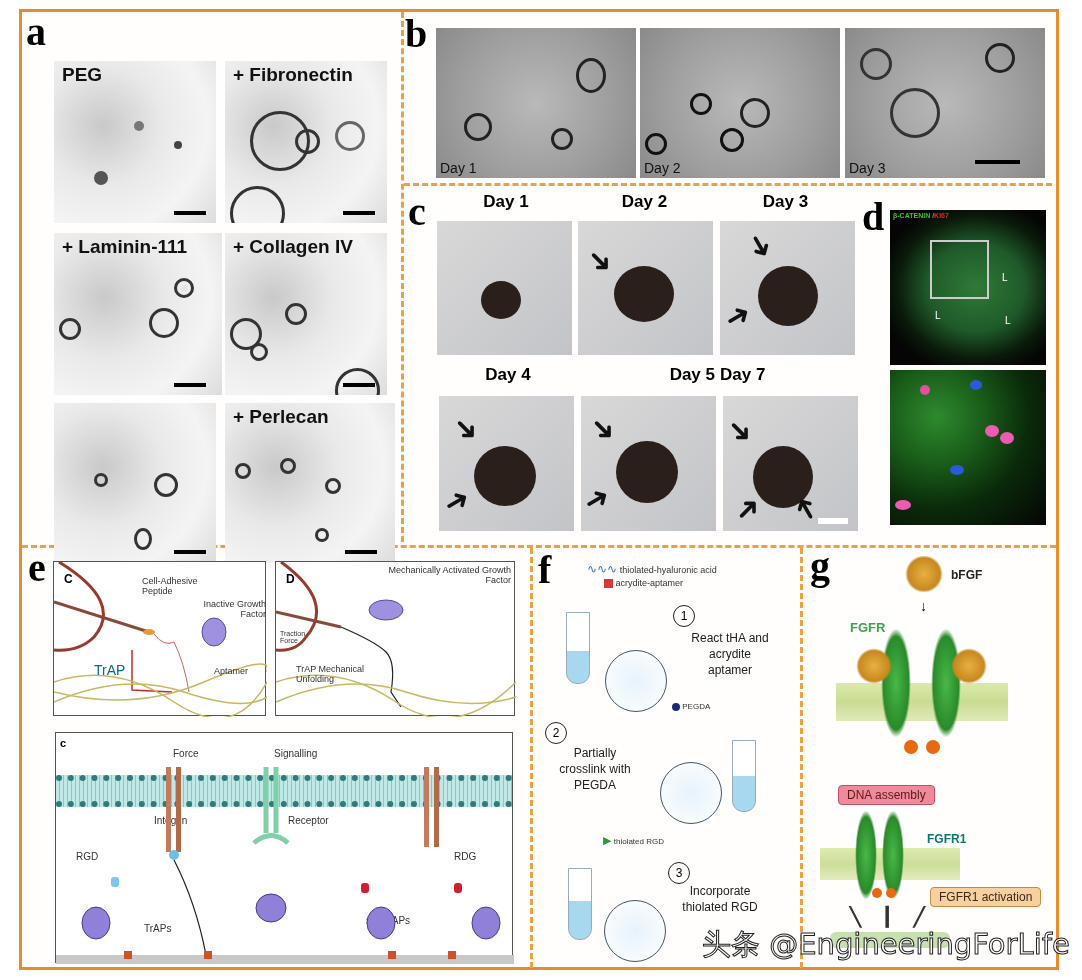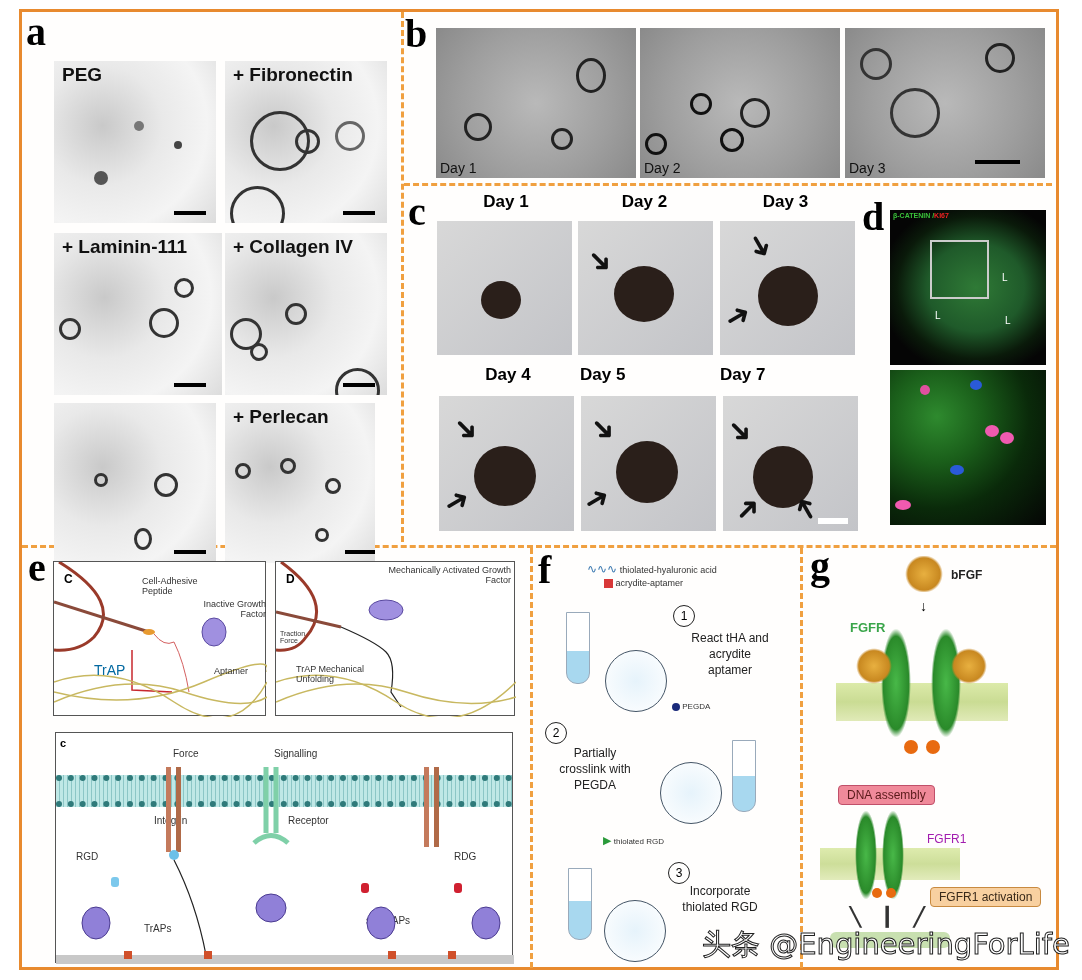--- a/index.html
+++ b/index.html
@@ -67,21 +67,21 @@
     <div class="cell" style="left:110px;top:135px;width:45px;height:45px;"></div>
     <div class="cell" style="left:60px;top:70px;width:22px;height:22px;"></div>
     <div class="scalebar" style="left:118px;top:150px;width:32px;"></div>
   </div>
   <div class="micro micro-a" style="left:54px;top:370px;width:162px;height:160px;">
     <div class="cell" style="left:100px;top:70px;width:24px;height:24px;"></div>
     <div class="cell" style="left:40px;top:70px;width:14px;height:14px;"></div>
     <div class="cell" style="left:80px;top:125px;width:18px;height:22px;"></div>
     <div class="scalebar" style="left:120px;top:147px;width:32px;"></div>
   </div>
-  <div class="micro micro-a" style="left:225px;top:370px;width:150px;height:160px;">
+  <div class="micro micro-a" style="left:225px;top:370px;width:170px;height:160px;">
     <span class="mlabel">+ Perlecan</span>
     <div class="cell" style="left:10px;top:60px;width:16px;height:16px;"></div>
     <div class="cell" style="left:55px;top:55px;width:16px;height:16px;"></div>
     <div class="cell" style="left:100px;top:75px;width:16px;height:16px;"></div>
     <div class="cell" style="left:90px;top:125px;width:14px;height:14px;"></div>
     <div class="scalebar" style="left:120px;top:147px;width:32px;"></div>
   </div>
 </div>
 
 <div class="plabel" style="left:405px;top:14px;">b</div>
@@ -121,21 +121,21 @@
     <div class="blob" style="left:36px;top:45px;width:60px;height:56px;"></div>
     <div class="arrow" style="left:10px;top:25px;transform:rotate(45deg);">➜</div>
   </div>
   <div class="micro micro-c" style="left:720px;top:221px;width:135px;height:134px;">
     <div class="blob" style="left:38px;top:45px;width:60px;height:60px;"></div>
     <div class="arrow" style="left:28px;top:10px;transform:rotate(60deg);">➜</div>
     <div class="arrow" style="left:5px;top:80px;transform:rotate(-30deg);">➜</div>
   </div>
 
   <div style="position:absolute;left:438px;top:365px;width:140px;text-align:center;font-weight:bold;font-size:17px;">Day 4</div>
-  <div style="position:absolute;left:580px;top:365px;width:135px;text-align:left;font-weight:bold;font-size:17px;">Day 5</div>
+  <div style="position:absolute;left:580px;top:365px;width:135px;text-align:right;font-weight:bold;font-size:17px;">Day 5</div>
   <div style="position:absolute;left:720px;top:365px;width:135px;font-weight:bold;font-size:17px;">Day 7</div>
 
   <div class="micro micro-c" style="left:439px;top:396px;width:135px;height:135px;">
     <div class="blob" style="left:35px;top:50px;width:62px;height:60px;"></div>
     <div class="arrow" style="left:15px;top:18px;transform:rotate(45deg);">➜</div>
     <div class="arrow" style="left:5px;top:90px;transform:rotate(-30deg);">➜</div>
   </div>
   <div class="micro micro-c" style="left:581px;top:396px;width:135px;height:135px;">
     <div class="blob" style="left:35px;top:45px;width:62px;height:62px;"></div>
     <div class="arrow" style="left:10px;top:18px;transform:rotate(45deg);">➜</div>
@@ -285,21 +285,21 @@
     <div style="position:absolute;left:0;top:55px;width:172px;height:38px;background:linear-gradient(#d8e8a0,#c4d888,#dde8b0);opacity:.9;"></div>
     <div style="position:absolute;left:45px;top:0;width:30px;height:110px;background:radial-gradient(ellipse,#48b848,#2a8a2a 60%,transparent 70%);"></div>
     <div style="position:absolute;left:95px;top:0;width:30px;height:110px;background:radial-gradient(ellipse,#48b848,#2a8a2a 60%,transparent 70%);"></div>
     <div style="position:absolute;left:20px;top:20px;width:36px;height:36px;border-radius:40%;background:radial-gradient(circle,#e8b040,#c88820 60%,transparent 70%);"></div>
     <div style="position:absolute;left:115px;top:20px;width:36px;height:36px;border-radius:40%;background:radial-gradient(circle,#e8b040,#c88820 60%,transparent 70%);"></div>
     <div style="position:absolute;left:68px;top:112px;width:14px;height:14px;border-radius:50%;background:#e86a10;"></div>
     <div style="position:absolute;left:90px;top:112px;width:14px;height:14px;border-radius:50%;background:#e86a10;"></div>
   </div>
 
   <div class="fgtag" style="left:838px;top:785px;background:#f08a9a;border:1px solid #c0506a;">DNA assembly</div>
-  <span style="position:absolute;left:927px;top:832px;font-size:12px;font-weight:normal;color:#a21caf;">FGFR1</span>
+  <span style="position:absolute;left:927px;top:832px;font-size:12px;font-weight:bold;color:#0f766e;">FGFR1</span>
   <div style="position:absolute;left:820px;top:810px;width:140px;height:100px;">
     <div style="position:absolute;left:0;top:38px;width:140px;height:32px;background:linear-gradient(#d8e8a0,#c4d888,#dde8b0);opacity:.85;"></div>
     <div style="position:absolute;left:35px;top:0;width:22px;height:90px;background:radial-gradient(ellipse,#48b848,#2a8a2a 60%,transparent 70%);"></div>
     <div style="position:absolute;left:62px;top:0;width:22px;height:90px;background:radial-gradient(ellipse,#48b848,#2a8a2a 60%,transparent 70%);"></div>
     <div style="position:absolute;left:52px;top:78px;width:10px;height:10px;border-radius:50%;background:#e86a10;"></div>
     <div style="position:absolute;left:66px;top:78px;width:10px;height:10px;border-radius:50%;background:#e86a10;"></div>
   </div>
   <div class="fgtag" style="left:930px;top:887px;background:#f8d0a0;border:1px solid #c88a40;color:#3a2a1a;">FGFR1 activation</div>
   <div style="position:absolute;left:850px;top:906px;font-size:18px;color:#333;font-weight:bold;letter-spacing:8px;">╲ ┃ ╱</div>
   <div style="position:absolute;left:830px;top:932px;width:120px;height:16px;background:#c8e0b0;border-radius:6px;"></div>

